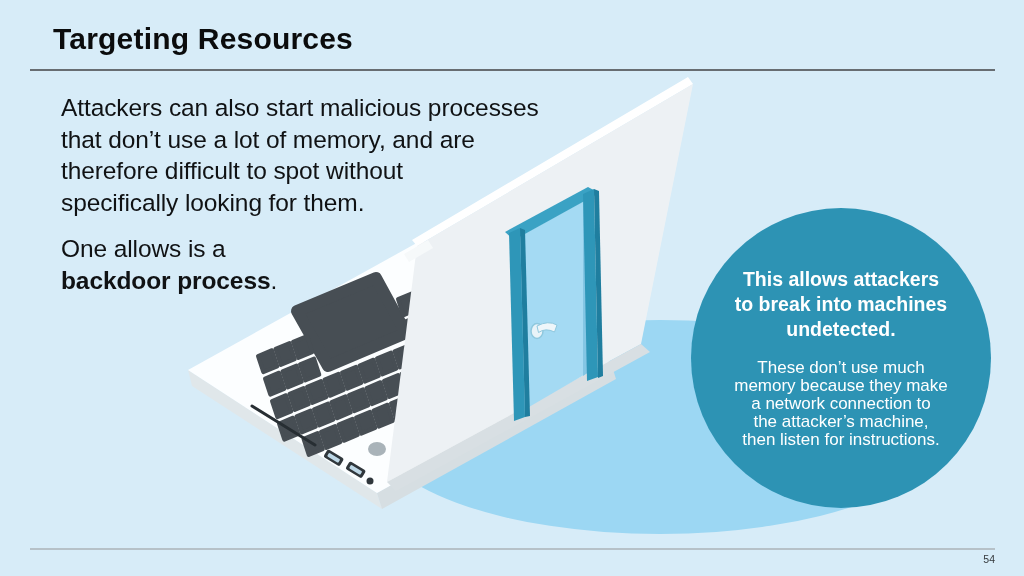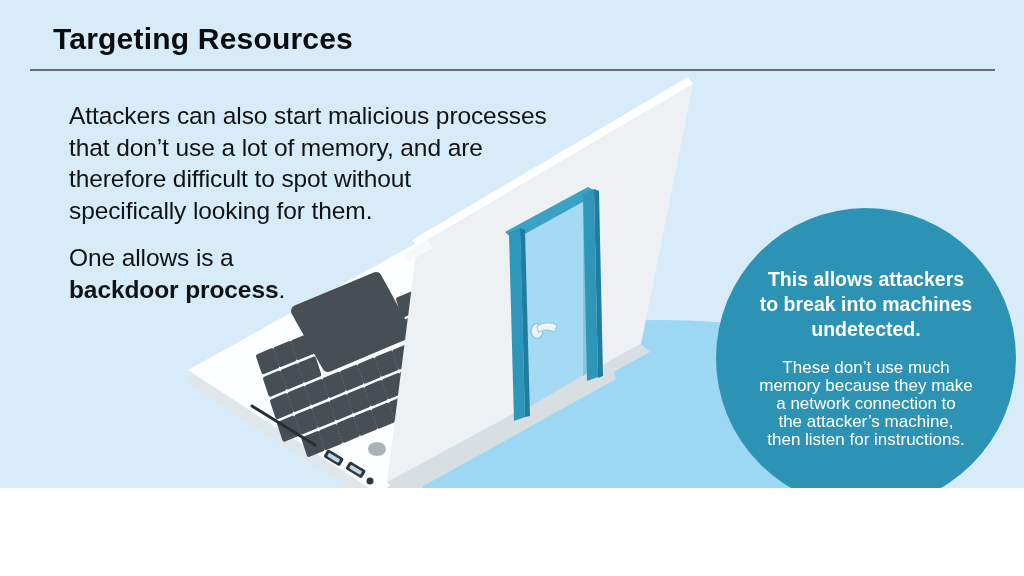--- a/index.html
+++ b/index.html
@@ -2,41 +2,41 @@
 <html style="--bg: #d7ecf8; --circle: #2d93b4; --shadow: #9cd7f3; --door-frame: #2e96b8; --door-frame-dark: #1f7e9f; --door-frame-light: #3aa2c4; --door-panel: #a4daf3; --text: #101214; --callout-text: #ffffff;"><head>
 <meta charset="utf-8">
 <style>
   :root{
     --bg:#d7ecf8; --circle:#2d93b4; --shadow:#9cd7f3;
     --door-frame:#2e96b8; --door-frame-dark:#1f7e9f; --door-frame-light:#3aa2c4;
     --door-panel:#a4daf3; --text:#101214; --callout-text:#ffffff;
   }
   html,body{margin:0;padding:0;}
   .slide{
-    position:relative; width:1024px; height:488px; overflow:hidden;
+    position:relative; width:1024px; height:576px; overflow:hidden;
     background:var(--bg);
     font-family:"Liberation Sans", sans-serif;
     color:var(--text);
   }
   .page-title{
     position:absolute; left:53px; top:22px; margin:0;
     font-size:30px; font-weight:700; letter-spacing:0.2px; color:#0b0c0d;
   }
   .title-rule{
     position:absolute; left:30px; top:69px; width:965px; height:2px;
     background:#53575a; opacity:0.85;
   }
   .pre{white-space:pre-line;}
   .body-block{position:absolute; left:53px; top:84px; width:560px;}
-  .body-block p{margin:16px; font-size:24.5px; line-height:31.5px; letter-spacing:-0.1px;}
+  .body-block p{margin:8px; font-size:24.5px; line-height:31.5px; letter-spacing:-0.1px;}
   .para2{margin-top:15px !important;}
   .para2 strong{font-weight:700;}
   .illu{position:absolute; left:0; top:0; pointer-events:none;}
   .callout{
-    position:absolute; left:716px; top:208px; width:300px; height:300px;
+    position:absolute; left:691px; top:208px; width:300px; height:300px;
     border-radius:50%; background:var(--circle); color:var(--callout-text);
     display:flex; flex-direction:column; align-items:center; justify-content:center;
     text-align:center; gap:17px;
   }
   .callout p{margin:0;}
   .callout-heading{font-size:19.5px; line-height:25px; font-weight:700;}
   .callout-body{font-size:17px; line-height:18px; font-weight:400;}
   .footer-rule{
     position:absolute; left:30px; top:548px; width:965px; height:2px;
     background:#b6c1c8;

